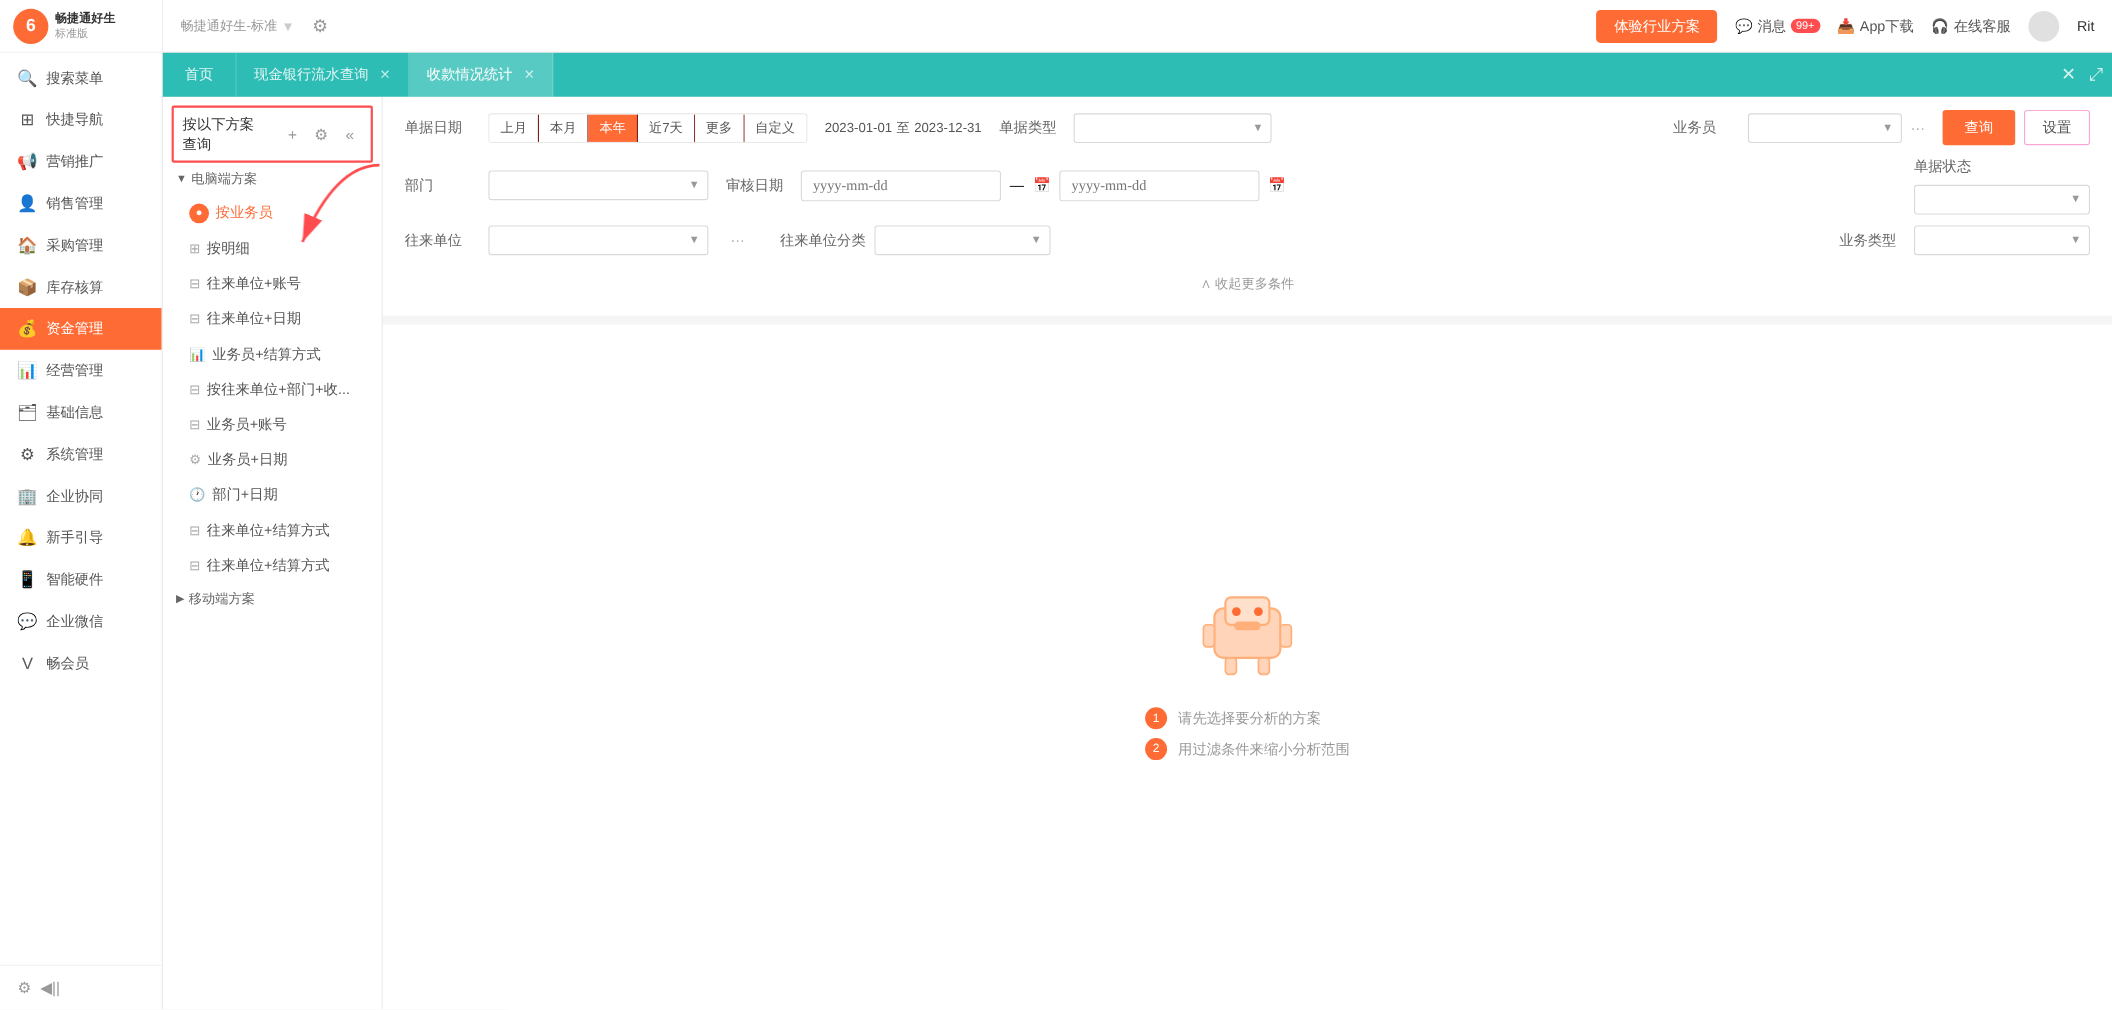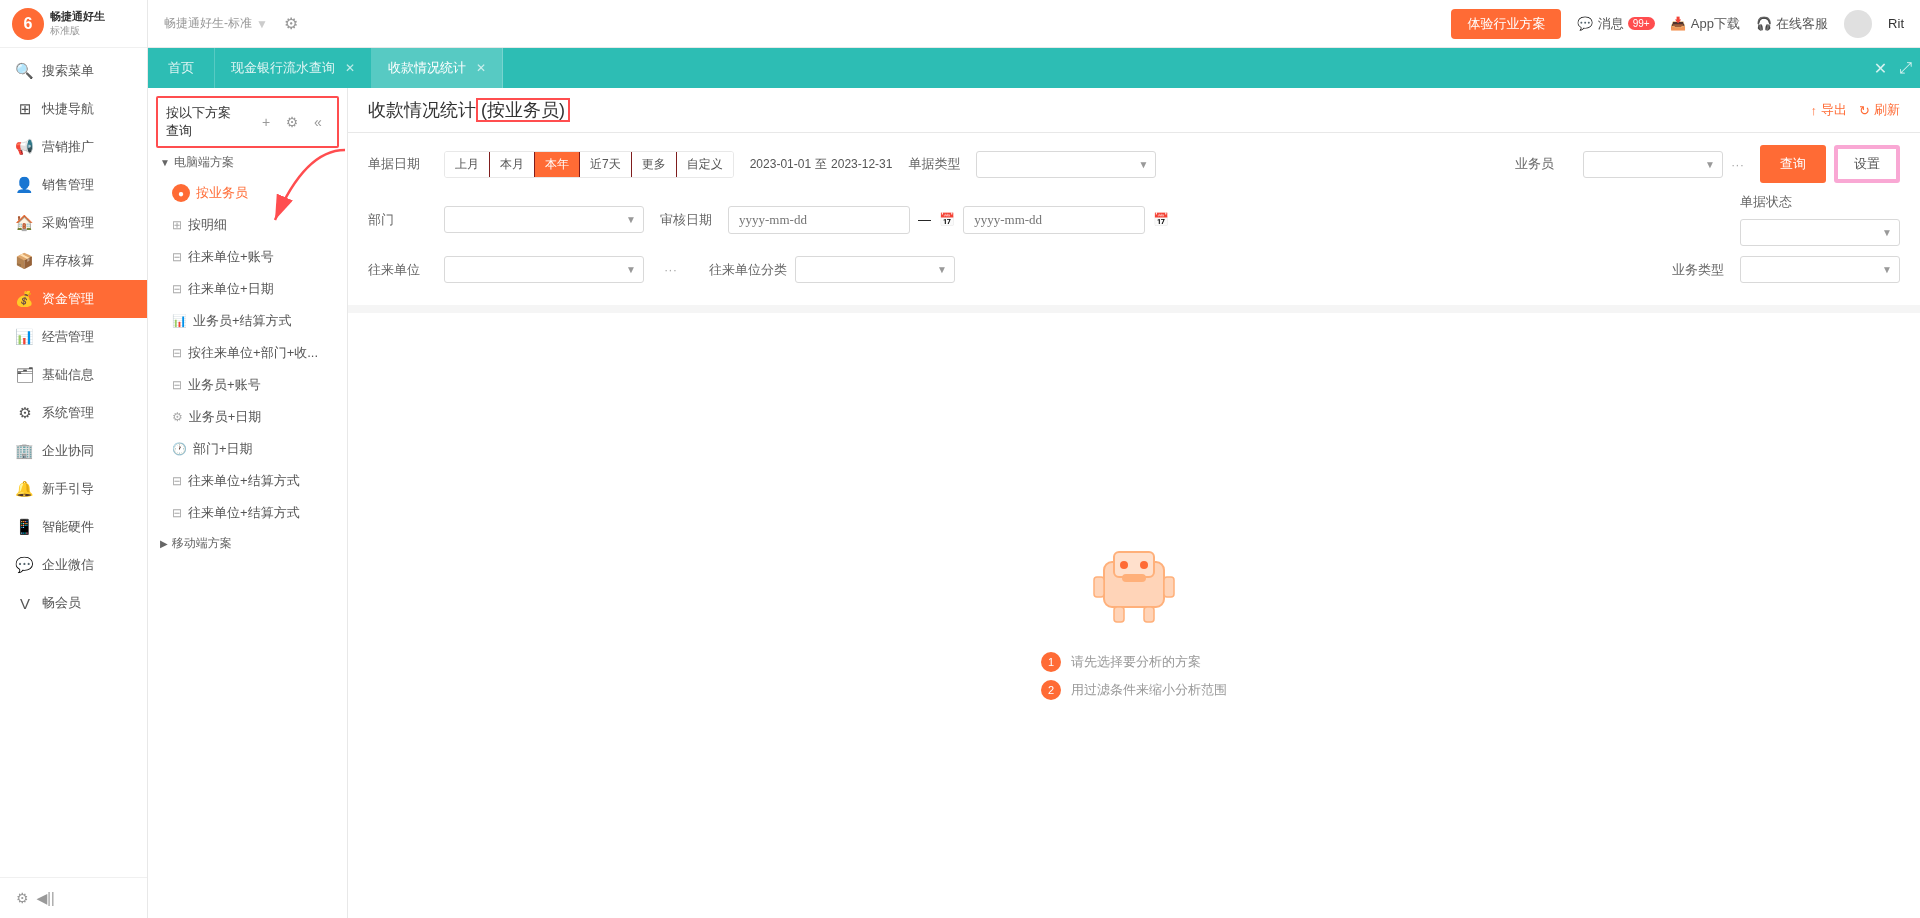--- a/index.html
+++ b/index.html
@@ -69,21 +69,21 @@
     .date-tab { padding: 4px 10px; font-size: 12px; color: #555; cursor: pointer; background: #fff; border-right: 1px solid #7f1d1d; }
     .date-tab:last-child { border-right: none; }
     .date-tab.active { background: #ff6b35; color: white; }
     .date-range { display: flex; align-items: center; gap: 4px; font-size: 12px; color: #555; }
     .input-field { border: 1px solid #d9d9d9; border-radius: 3px; padding: 5px 10px; font-size: 13px; color: #333; background: #fff; min-width: 120px; font-family: Liberation Serif, serif; }
     .select-field { border: 1px solid #d9d9d9; border-radius: 3px; padding: 5px 24px 5px 10px; font-size: 13px; color: #333; background: #fff; min-width: 180px; appearance: none; cursor: pointer; position: relative; }
     .select-wrapper { position: relative; display: inline-flex; align-items: center; }
     .select-wrapper::after { content: '▼'; position: absolute; right: 8px; font-size: 10px; color: #999; pointer-events: none; }
     .search-actions { display: flex; gap: 8px; margin-left: auto; }
     .btn-primary { background: #ff6b35; color: white; border: none; border-radius: 3px; padding: 6px 20px; font-size: 13px; cursor: pointer; }
-    .btn-setting { background: #fff; color: #555; border: 4px solid #f9a8d4; border-radius: 3px; padding: 6px 16px; font-size: 13px; cursor: pointer; }
+    .btn-setting { background: #fff; color: #555; border: 1px solid #f9a8d4; border-radius: 3px; padding: 6px 16px; font-size: 13px; cursor: pointer; }
     .collapse-bar { display: flex; align-items: center; justify-content: center; padding: 8px; color: #999; font-size: 12px; cursor: pointer; gap: 4px; }
 
     
     .empty-state { flex: 1; display: flex; flex-direction: column; align-items: center; justify-content: center; background: #fff; margin: 0 0; padding: 40px; }
     .empty-icon { width: 100px; height: 100px; margin-bottom: 20px; }
     .empty-steps { display: flex; flex-direction: column; gap: 8px; }
     .empty-step { display: flex; align-items: center; gap: 10px; color: #999; font-size: 13px; }
     .step-num { width: 20px; height: 20px; background: #ff6b35; color: white; border-radius: 50%; font-size: 11px; display: flex; align-items: center; justify-content: center; flex-shrink: 0; }
   </style>
 </head>
@@ -280,35 +280,20 @@
       <div class="panel-section">
         <div class="panel-section-title">
           <span class="arrow">▶</span>
           <span>移动端方案</span>
         </div>
       </div>
     </div>
 
     <div class="right-panel">
 
-      <div class="page-header">
-        <span class="page-title">
-          <span>收款情况统计</span><span style="border: 2px solid #ff4d4f; padding: 0 3px;">(按业务员)</span>
-        </span>
-        <div class="page-header-actions">
-          <div class="header-btn">
-            <span>↑</span>
-            <span>导出</span>
-          </div>
-          <div class="header-btn">
-            <span>↻</span>
-            <span>刷新</span>
-          </div>
-        </div>
-      </div>
 
       <div class="search-area">
 
         <div class="search-row">
           <span class="search-label">单据日期</span>
           <div class="date-tabs">
             <span class="date-tab">上月</span>
             <span class="date-tab">本月</span>
             <span class="date-tab active">本年</span>
             <span class="date-tab">近7天</span>
@@ -387,20 +372,23 @@
           <div style="display:flex;align-items:center;gap:8px;">
             <span class="search-label">业务类型</span>
             <div class="select-wrapper">
               <select class="select-field" style="min-width:160px;">
                 <option></option>
               </select>
             </div>
           </div>
         </div>
 
+        <div class="collapse-bar">
+          <span>∧ 收起更多条件</span>
+        </div>
       </div>
 
       <div class="empty-state">
 
         <svg class="empty-icon" viewBox="0 0 100 100" xmlns="http://www.w3.org/2000/svg">
           <rect x="20" y="30" width="60" height="45" rx="8" fill="#ffd4b8" stroke="#ffb07a" stroke-width="2"></rect>
           <rect x="30" y="20" width="40" height="25" rx="5" fill="#ffe0cc" stroke="#ffb07a" stroke-width="2"></rect>
           <circle cx="40" cy="33" r="4" fill="#ff6b35"></circle>
           <circle cx="60" cy="33" r="4" fill="#ff6b35"></circle>
           <rect x="38" y="42" width="24" height="8" rx="4" fill="#ffb07a"></rect>

